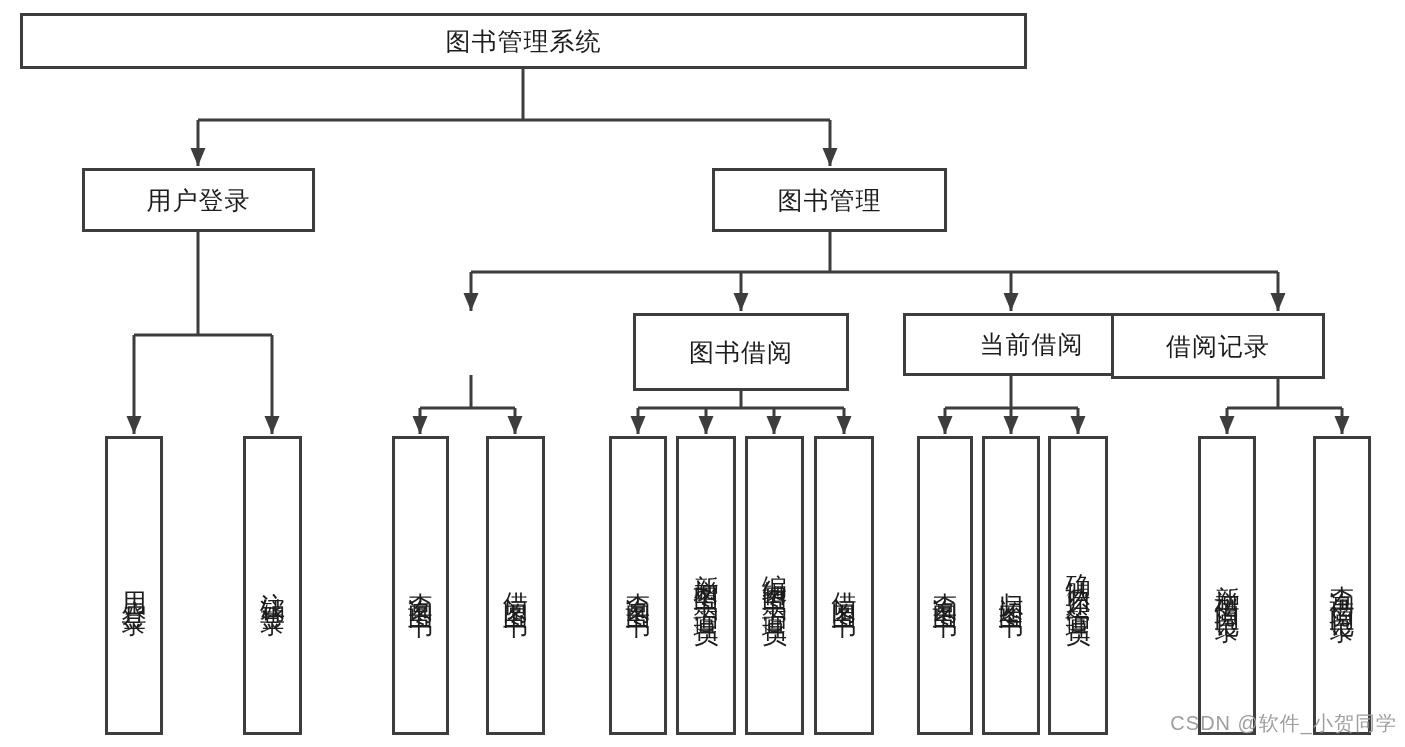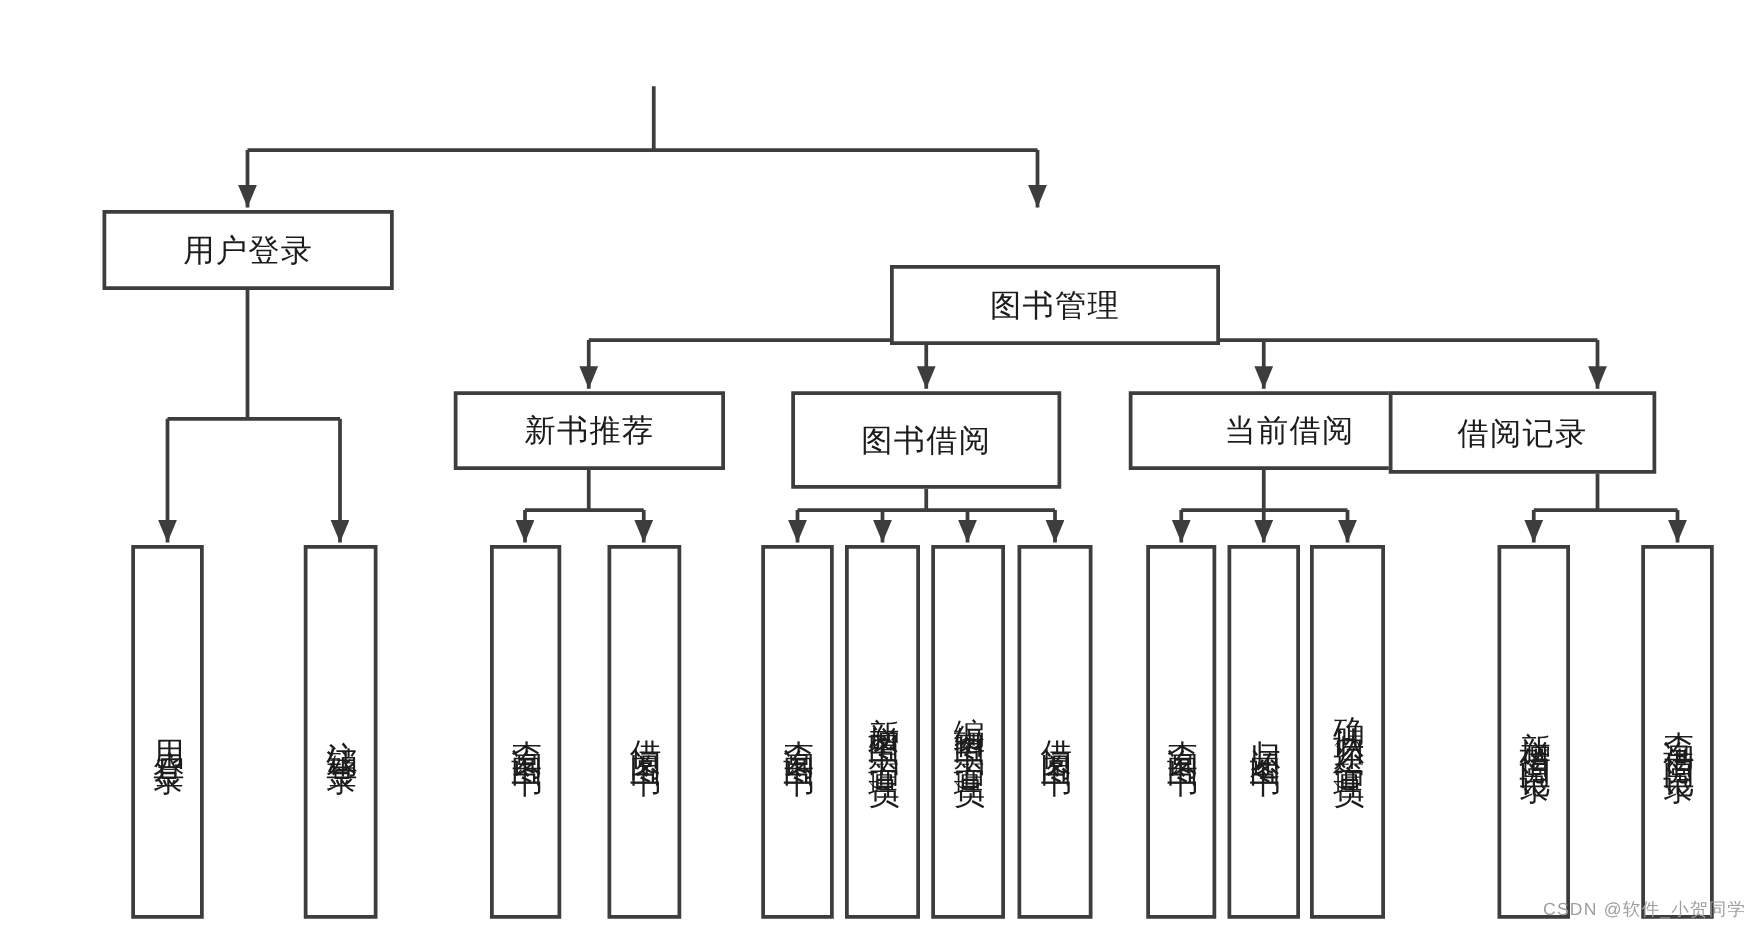--- a/index.html
+++ b/index.html
@@ -64,21 +64,21 @@
     font-size:25px;
     letter-spacing:7px;
     color:var(--text);
     line-height:1;
     white-space:nowrap;
   }
   .watermark{
     position:absolute;
     right:8px;
     bottom:10px;
-    font-size:14px;
+    font-size:20px;
     color:var(--watermark);
     letter-spacing:1px;
     z-index:3;
     white-space:nowrap;
   }
 </style>
 </head>
 <body>
 
 <div class="canvas">
@@ -131,31 +131,31 @@
       <line class="ln" x1="1078" y1="408" x2="1078" y2="434" marker-end="url(#arw)"></line>
     </g>
 
     <g>
       <path class="ln" d="M1278,375 V408 M1227,408 H1342"></path>
       <line class="ln" x1="1227" y1="408" x2="1227" y2="434" marker-end="url(#arw)"></line>
       <line class="ln" x1="1342" y1="408" x2="1342" y2="434" marker-end="url(#arw)"></line>
     </g>
   </svg>
 
+  <div class="node" style="left:20px;top:13px;width:1007px;height:56px;">
+    <span>图书管理系统</span>
+  </div>
 
   <div class="node" style="left:82px;top:168px;width:233px;height:64px;">
     <span>用户登录</span>
   </div>
-  <div class="node" style="left:712px;top:168px;width:264px;height:64px;margin-top:44px;">
+  <div class="node" style="left:712px;top:168px;width:235px;height:64px;">
     <span>图书管理</span>
   </div>
 
-  <div class="node" style="left:363px;top:313px;width:217px;height:63px;">
-    <span>新书推荐</span>
-  </div>
   <div class="node" style="left:633px;top:313px;width:216px;height:78px;">
     <span>图书借阅</span>
   </div>
   <div class="node" style="left:903px;top:313px;width:216px;height:63px;padding-left:41px;">
     <span>当前借阅</span>
   </div>
   <div class="node" style="left:1111px;top:313px;width:214px;height:66px;">
     <span>借阅记录</span>
   </div>
 

